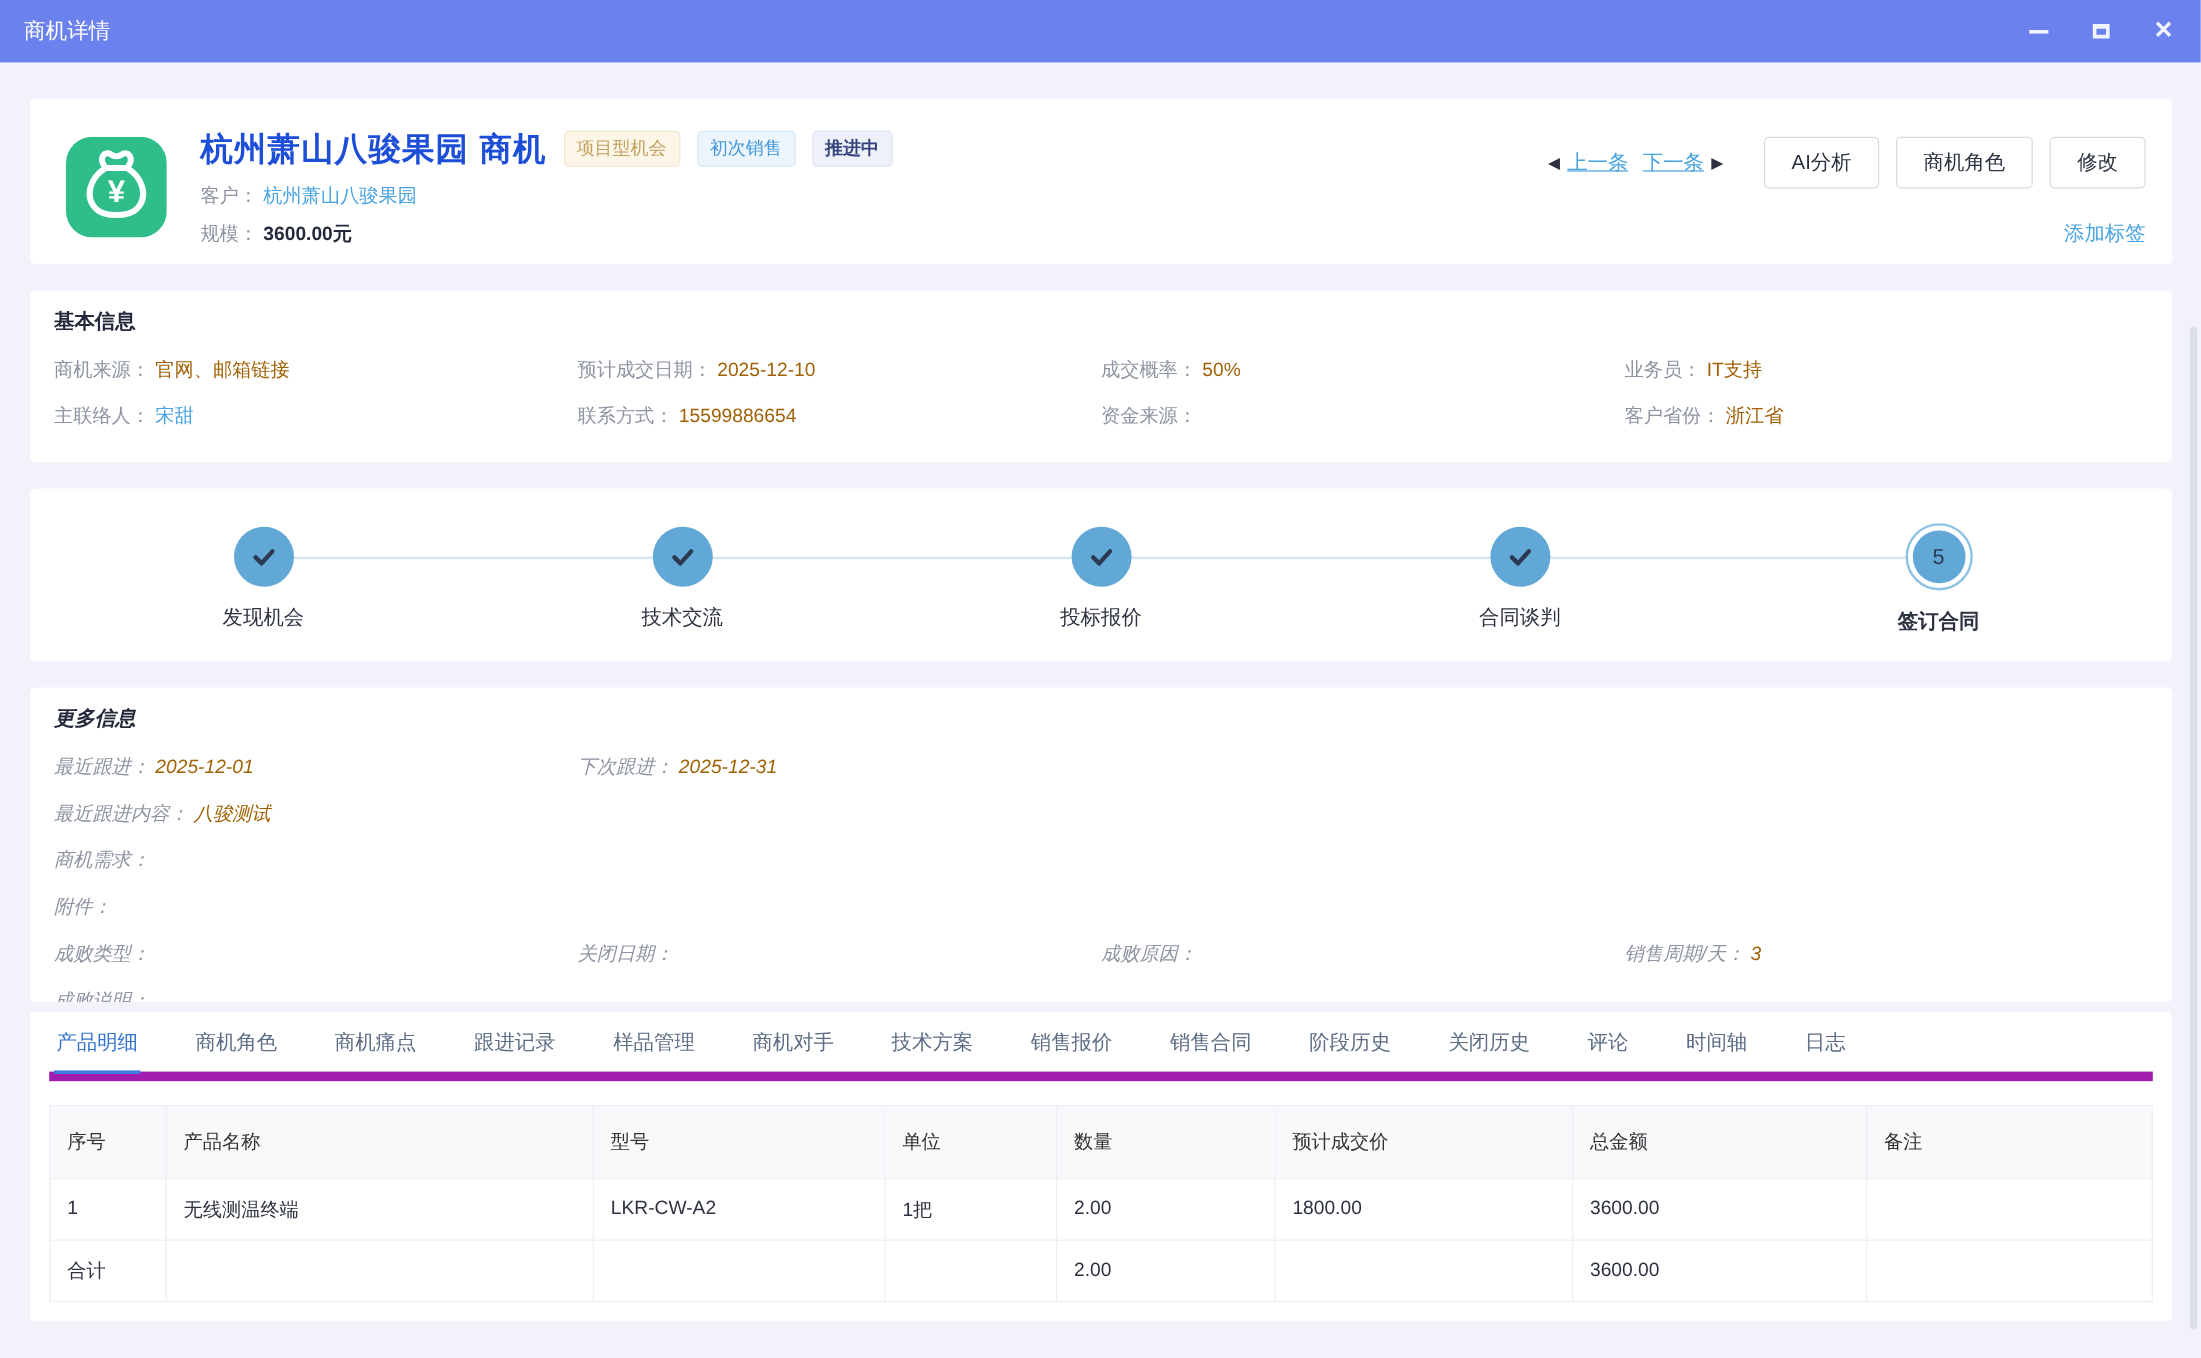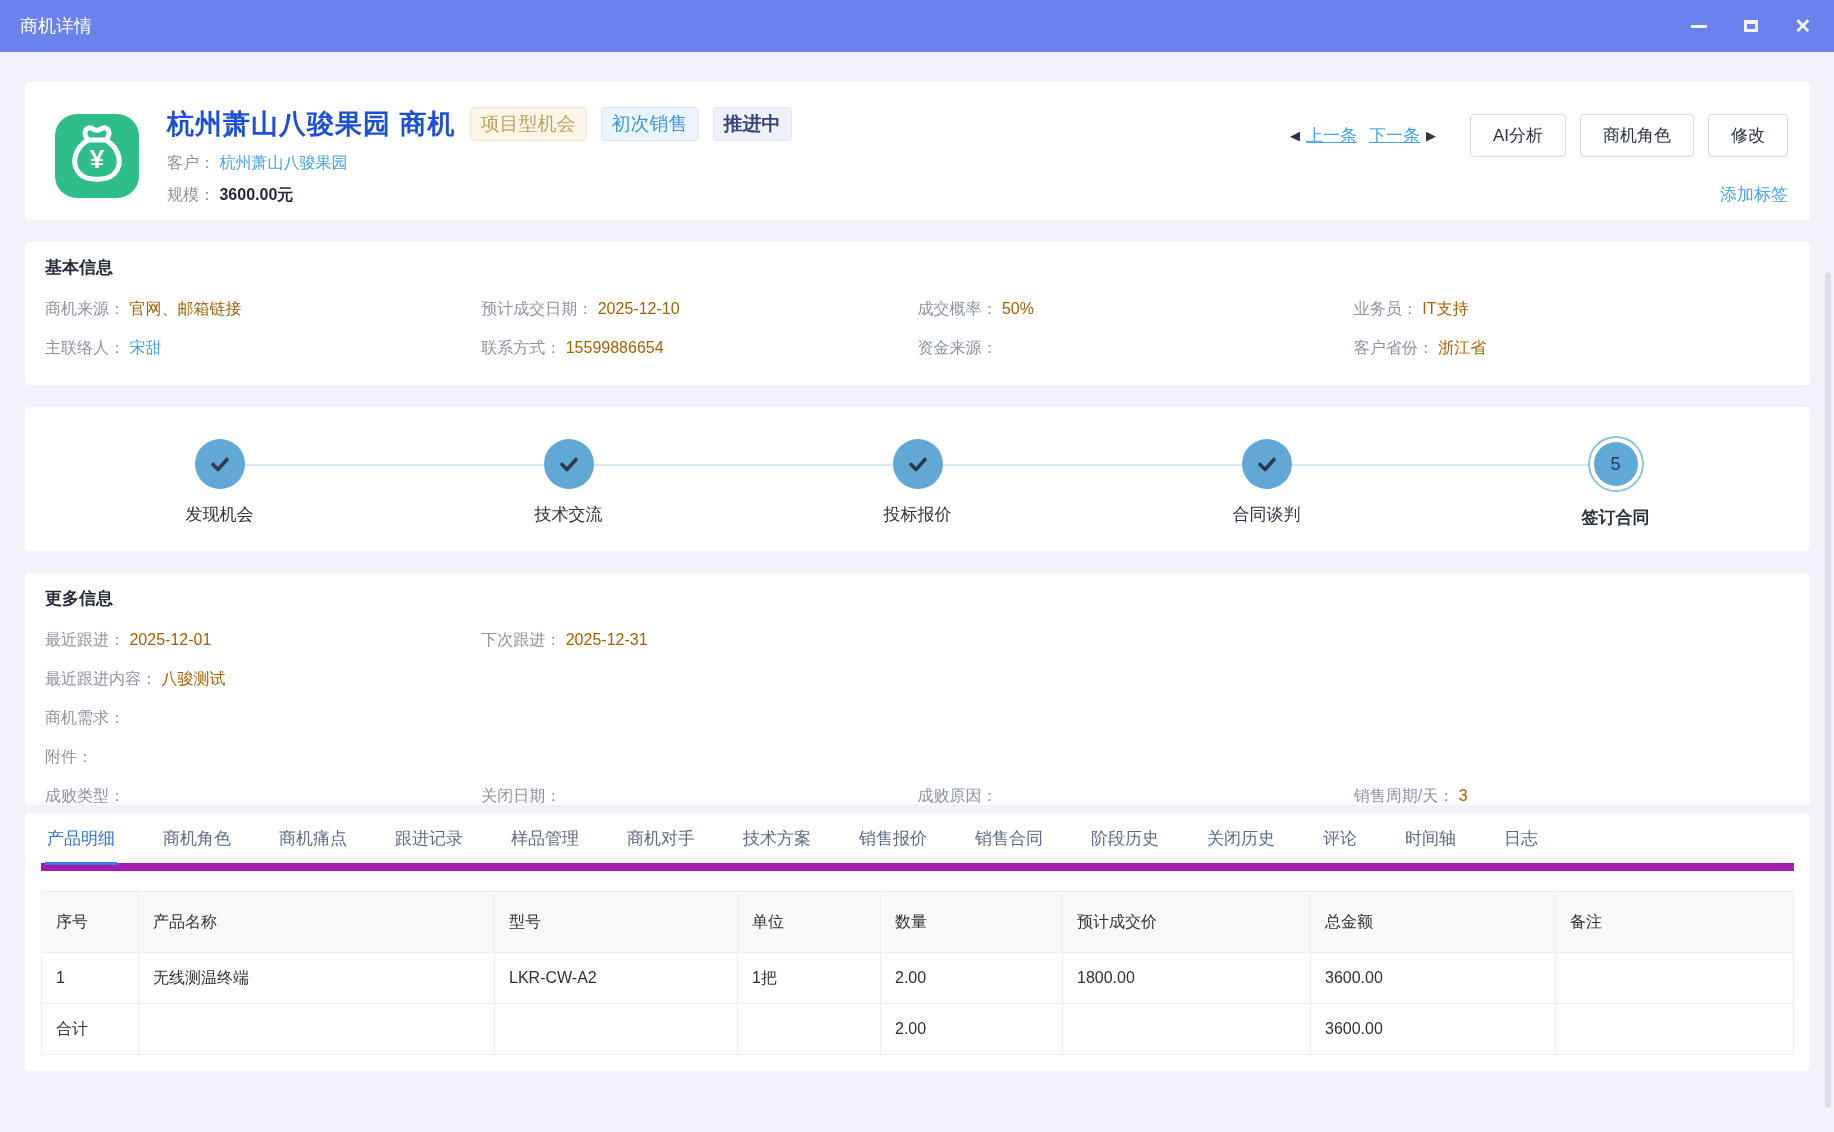--- a/index.html
+++ b/index.html
@@ -18,21 +18,21 @@
   
   .content { padding:30px 24px 0 25px; }
   .card { background:#ffffff; border-radius:4px; margin-bottom:22px; }
 
   
   .head-card { padding:18px 22px 14px 30px; display:flex; }
   .opp-icon { width:84px; height:84px; flex:0 0 84px; margin-top:14px; }
   .head-main { margin-left:28px; flex:1; }
   .title-row { display:flex; align-items:center; margin-top:6px; }
   .opp-title { font-size:27px; font-weight:bold; color:#1d4ed8; letter-spacing:1px; }
-  .tag { font-size:19px; padding:5px 10px; border-radius:4px; margin-left:14px; line-height:1.2; }
+  .tag { font-size:15px; padding:5px 10px; border-radius:4px; margin-left:14px; line-height:1.2; }
   .tag-gold { color:#c3a15f; background:#fcf6e8; border:1px solid #f3e8cd; }
   .tag-blue { color:#3f96d9; background:#ecf5fd; border:1px solid #d3e9f8; }
   .tag-navy { color:#35447c; background:#eef0fa; border:1px solid #dfe3f3; font-weight:bold; }
   .head-line { margin-top:11px; font-size:16px; }
   .lbl { color:#8d93a1; }
   .val { color:#a16207; }
   .val-strong { color:#23293a; font-weight:bold; }
   a.link { color:#48a3e2; text-decoration:none; cursor:pointer; }
   .head-right { display:flex; flex-direction:column; align-items:flex-end; }
   .head-actions { display:flex; align-items:center; margin-top:14px; }
@@ -57,21 +57,21 @@
   .step-circle { width:50px; height:50px; border-radius:50%; background:#61a8d7; display:flex;
                  align-items:center; justify-content:center; margin-top:2px; cursor:pointer; }
   .step-circle-current { width:56px; height:56px; margin-top:-1px; border-radius:50%; background:#fff;
                  border:2px solid #8cc2e4; display:flex; align-items:center; justify-content:center; cursor:pointer; }
   .step-circle-inner { width:44px; height:44px; border-radius:50%; background:#61a8d7; display:flex;
                  align-items:center; justify-content:center; font-size:18px; color:#2b3a50; }
   .step-label { margin-top:14px; font-size:17px; color:#2d3240; }
   .step-label.current { font-weight:bold;font-family:Liberation Mono, monospace; }
 
   
-  .more-sec { height:232px; overflow:hidden; margin-bottom:8px; }
+  .more-sec { height:262px; overflow:hidden; margin-bottom:8px;font-style:italic; }
 
   
   .tab-card { padding:0 16px 16px 16px; min-height:240px; }
   .tabbar { display:flex; border-bottom:8px solid #a21caf; padding:0 4px; }
   .tab { font-size:17px; color:#5c6d85; padding:14px 2px 12px 2px; margin-right:44px; cursor:pointer;
          border-bottom:3px solid transparent; margin-bottom:-2px; white-space:nowrap; }
   .tab.active { color:#3273d0; border-bottom-color:#3d7bdc; }
 
   table.detail { width:100%; border-collapse:collapse; margin-top:20px; table-layout:fixed; }
   table.detail th, table.detail td { border:1px solid #ebeef5; font-size:16px; font-weight:normal;
@@ -209,20 +209,21 @@
     </div>
     <div class="field"><span class="lbl">最近跟进内容：</span> <span class="val">八骏测试</span></div>
     <div class="field"><span class="lbl">商机需求：</span> <span class="val"></span></div>
     <div class="field"><span class="lbl">附件：</span> <span class="val"></span></div>
     <div class="grid4">
       <div class="field"><span class="lbl">成败类型：</span> <span class="val"></span></div>
       <div class="field"><span class="lbl">关闭日期：</span> <span class="val"></span></div>
       <div class="field"><span class="lbl">成败原因：</span> <span class="val"></span></div>
       <div class="field"><span class="lbl">销售周期/天：</span> <span class="val">3</span></div>
     </div>
+    <div class="field"><span class="lbl">成败说明：</span></div>
   </div>
 
   <div class="card tab-card">
     <div class="tabbar">
       <span class="tab active">产品明细</span>
       <span class="tab">商机角色</span>
       <span class="tab">商机痛点</span>
       <span class="tab">跟进记录</span>
       <span class="tab">样品管理</span>
       <span class="tab">商机对手</span>

